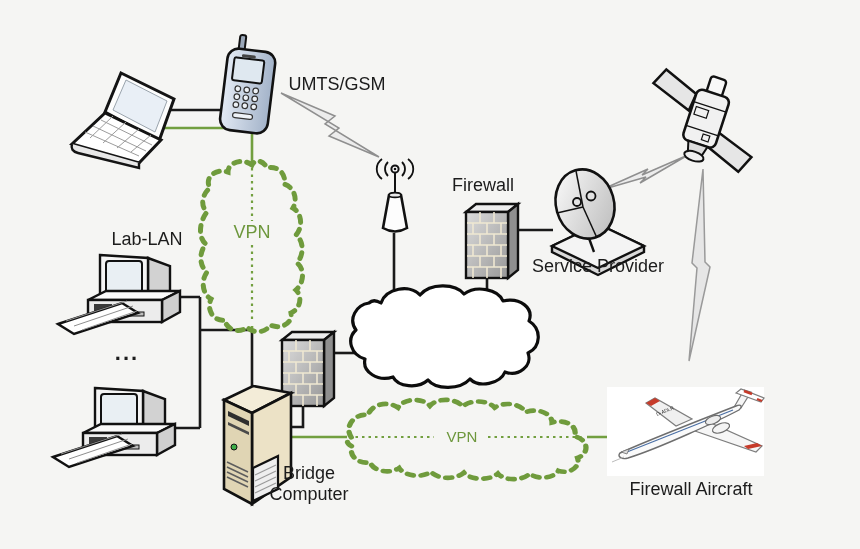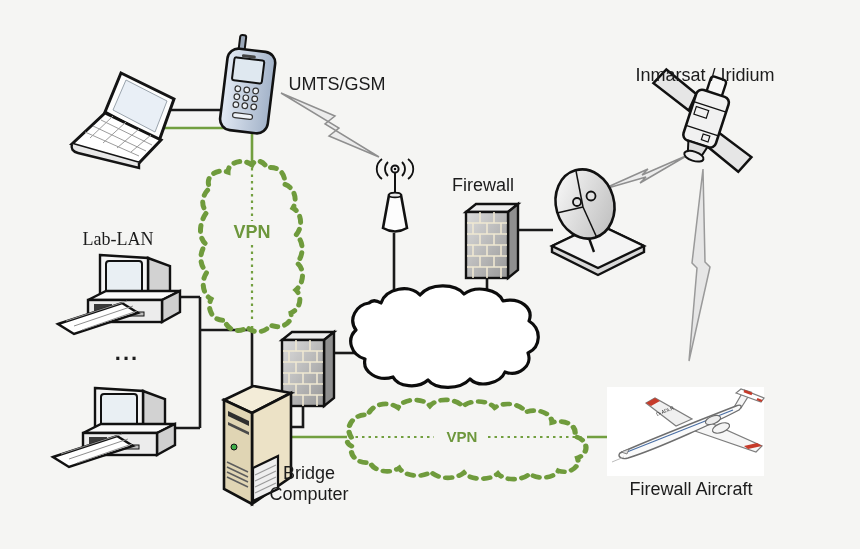--- a/index.html
+++ b/index.html
@@ -1,21 +1,21 @@
 <!DOCTYPE html>
 <html><head>
 <meta charset="utf-8">
 <style>
   html,body{margin:0;padding:0;background:#f5f5f3;}
   #stage{position:relative;width:860px;height:549px;background:#f5f5f3;overflow:hidden;
          font-family:"Liberation Sans",sans-serif;color:#1c1c1c;}
   #diagram-svg{position:absolute;left:0;top:0;}
   .lbl{position:absolute;text-align:center;white-space:pre-line;line-height:1.18;
        font-size:18px;color:#1c1c1c;}
-  .vpn-lbl{color:#6d973c;font-weight:bold;}
+  .vpn-lbl{color:#6d973c;font-weight:normal;}
   .small{font-size:15px;}
   .ellipsis{font-weight:bold;font-size:22px;letter-spacing:2px;}
 </style>
 </head>
 <body>
 
 <div id="stage">
 
 <svg id="diagram-svg" width="860" height="549" viewBox="0 0 860 549">
   <defs>
@@ -254,23 +254,23 @@
     <line x1="627" y1="452" x2="733" y2="410" stroke="#4a6fa5" stroke-width="1.2"></line>
     <path d="M621,452 l8,-3 -2,5 z" fill="#dcdcdc" stroke="#6e6e6e" stroke-width="0.8"></path>
     <ellipse cx="713" cy="420" rx="8" ry="3.8" transform="rotate(-21 713 420)" fill="#ededed" stroke="#6e6e6e" stroke-width="1.2"></ellipse>
     <ellipse cx="721" cy="428" rx="9" ry="4.4" transform="rotate(-21 721 428)" fill="#f4f4f4" stroke="#6e6e6e" stroke-width="1.2"></ellipse>
     <text x="657" y="416" font-size="5" fill="#333" transform="rotate(-22 657 416)" font-family="Liberation Sans, sans-serif">D-ADLR</text>
     <line x1="612" y1="462" x2="624" y2="457" stroke="#bbbbbb" stroke-width="1"></line>
   </g>
 </svg>
 
 <div class="lbl" style="left:282px;top:74px;width:110px;">UMTS/GSM</div>
-<div class="lbl" style="left:622px;top:65px;width:166px;">Inmarsat / Iridium</div>
 <div class="lbl" style="left:424px;top:175px;width:90px;text-align:right;">Firewall</div>
-<div class="lbl" style="left:68px;top:229px;width:100px;font-family:Liberation Serif, serif;">Lab-LAN</div>
+<div class="lbl" style="left:522px;top:256px;width:152px;">Service Provider</div>
+<div class="lbl" style="left:97px;top:229px;width:100px;">Lab-LAN</div>
 <div class="lbl ellipsis" style="left:103px;top:340px;width:48px;">...</div>
 <div class="lbl vpn-lbl" style="left:222px;top:222px;width:60px;">VPN</div>
 <div class="lbl vpn-lbl small" style="left:431px;top:428px;width:62px;">VPN</div>
 <div class="lbl" style="left:247px;top:463px;width:124px;line-height:1.15;">Bridge
 Computer</div>
 <div class="lbl" style="left:606px;top:479px;width:170px;">Firewall Aircraft</div>
 
 </div>
 
 </body></html>

